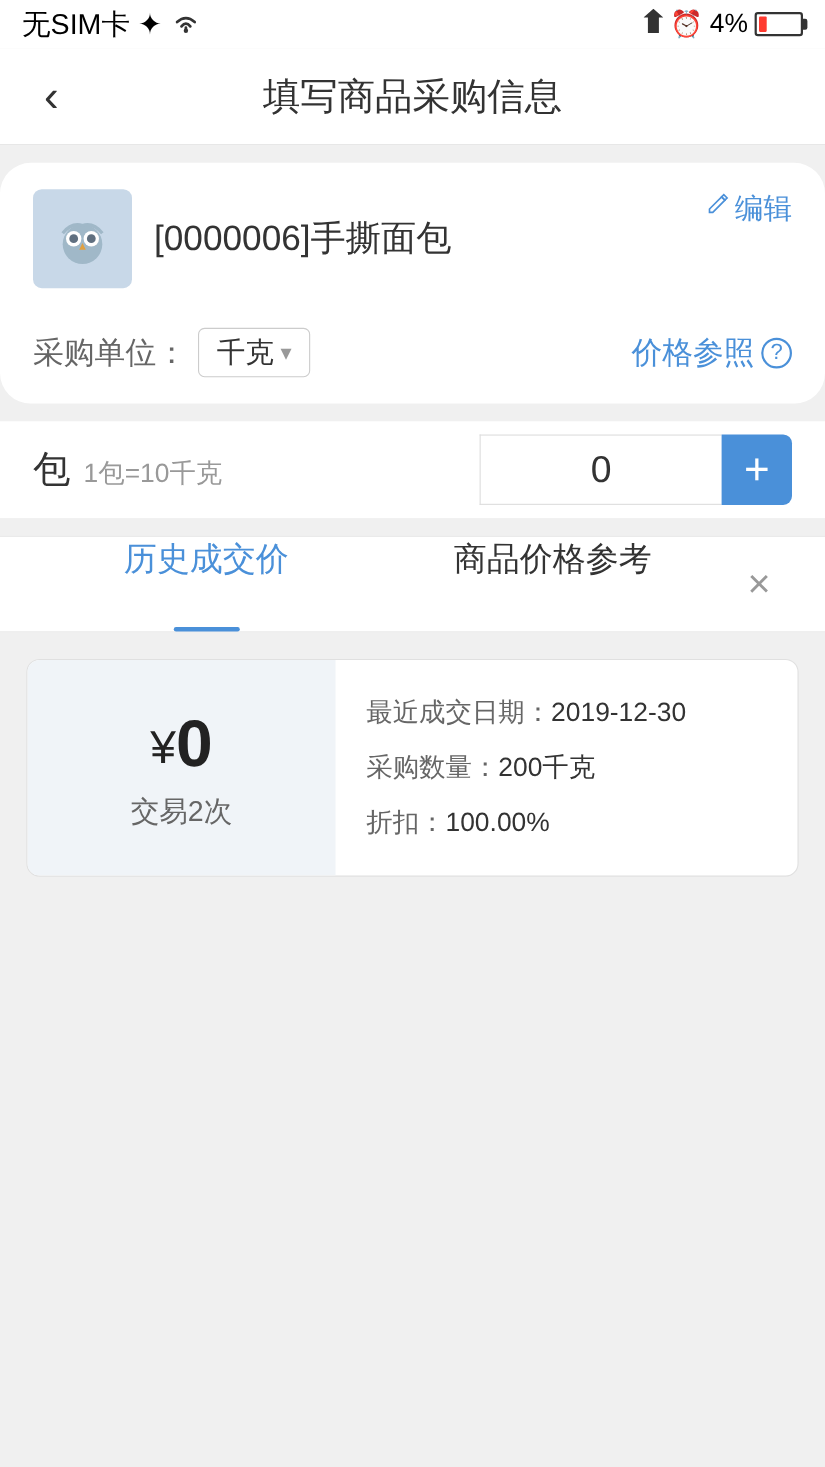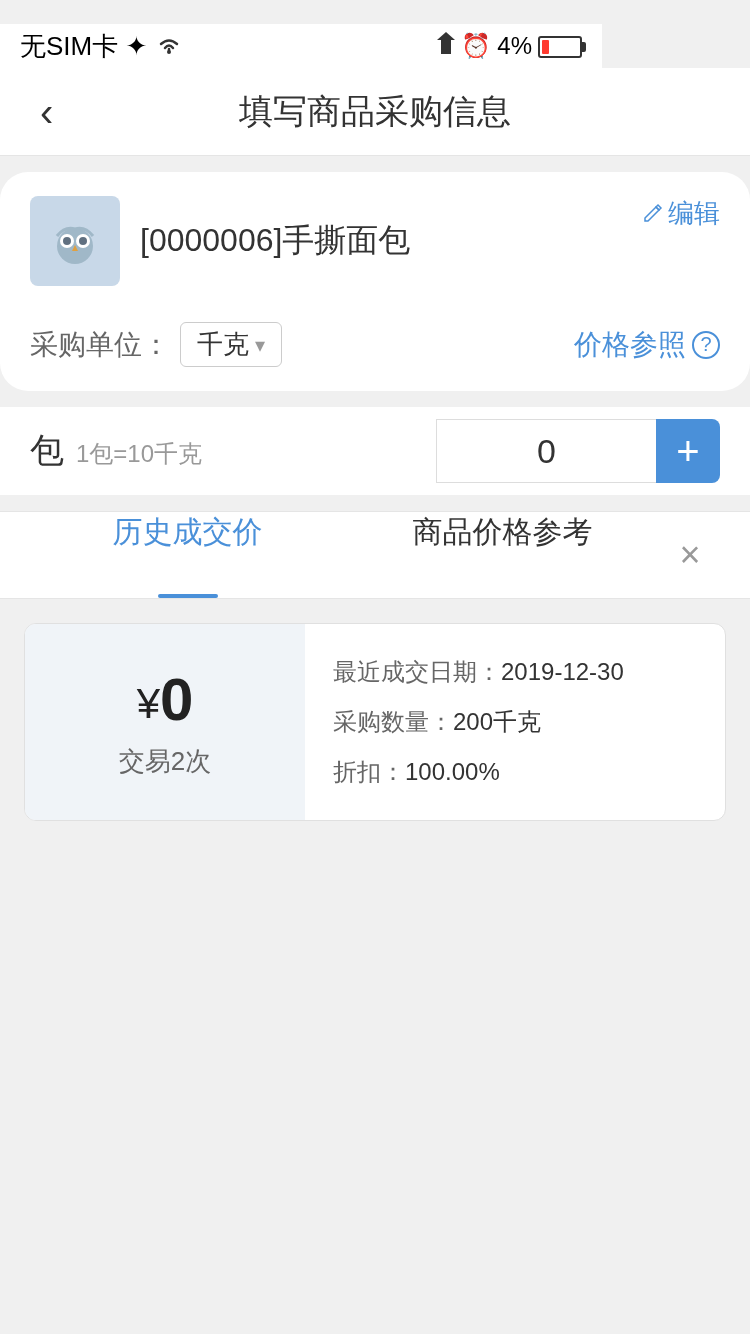--- a/index.html
+++ b/index.html
@@ -7,30 +7,29 @@
     body {
       width: 750px;
       min-height: 1334px;
       font-family: -apple-system, "PingFang SC", "Helvetica Neue", Arial, sans-serif;
       background: #f0f0f0;
       overflow-x: hidden;
     }
 
     
     .status-bar {
-      width: 602px;
+      width: 750px;
       height: 44px;
       background: #fff;
       display: flex;
       align-items: center;
       justify-content: space-between;
       padding: 12px 20px;
       font-size: 28px;
       font-weight: 500;
-      margin-top: 24px;
     }
     .status-left {
       display: flex;
       align-items: center;
       gap: 8px;
       font-size: 26px;
     }
     .status-center {
       font-size: 30px;
       font-weight: 500;
@@ -135,21 +134,21 @@
     }
     .product-name {
       font-size: 32px;
       color: #333;
       font-weight: 500;
     }
     .edit-btn {
       color: #4a90d9;
       font-size: 26px;
       display: flex;
-      align-items: flex-end;
+      align-items: flex-start;
       gap: 4px;
       cursor: pointer;
       white-space: nowrap;
     }
     .product-unit-row {
       display: flex;
       align-items: center;
       justify-content: space-between;
       margin-top: 36px;
     }

